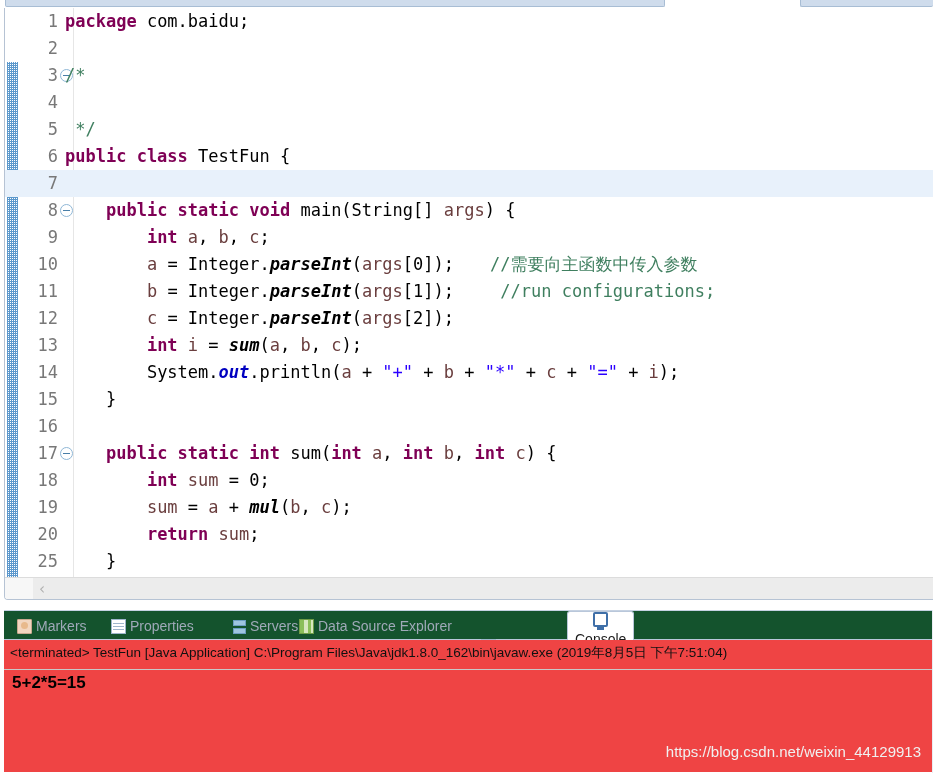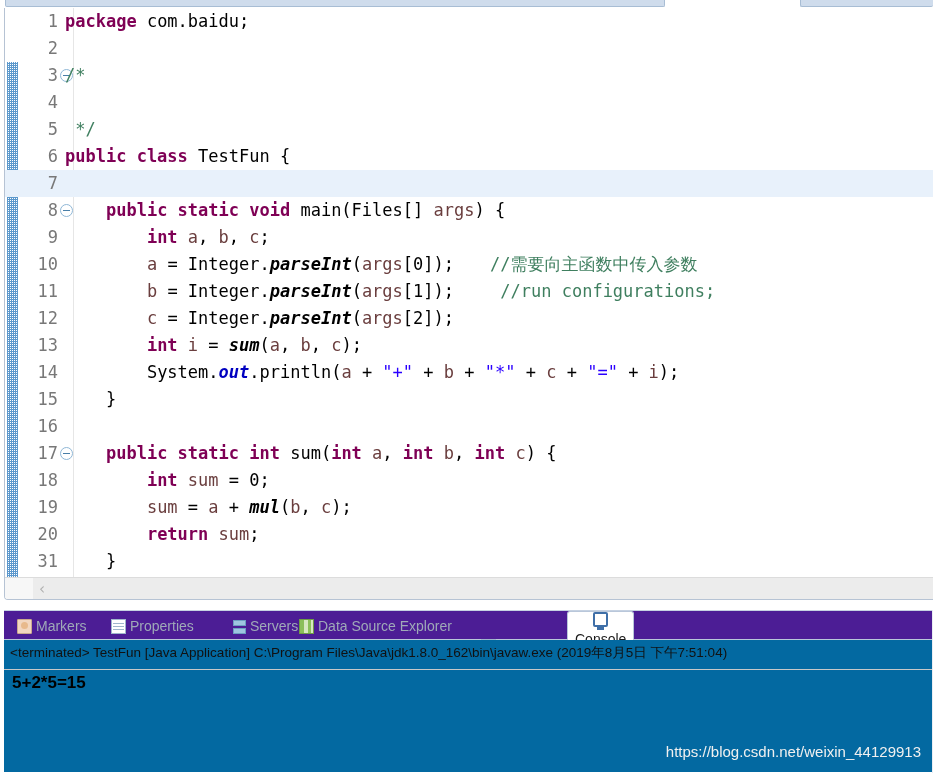--- a/index.html
+++ b/index.html
@@ -98,21 +98,21 @@
     font-family: "DejaVu Sans", sans-serif;
   }
 
   
   .panel {
     position: absolute; left: 4px; top: 610px; width: 929px; height: 163px;
     background: #ffffff;
   }
   .panel-tabs {
     position: relative; height: 30px; width: 100%;
-    background: #4c1d95;
+    background: #14532d;
     border-top: 1px solid #c6d2e2;
     border-bottom: 1px solid #b9c7da;
   }
   .ptab {
     position: absolute; top: 0; height: 30px;
     display: flex; align-items: center; gap: 4px;
     padding: 0 7px;
     font-family: "Liberation Sans", sans-serif; font-size: 14px;
     color: #9fa9b8;
     white-space: nowrap;
@@ -134,21 +134,21 @@
   .ic-props { background: #ffffff; border: 1px solid #9fb6cc; }
   .ic-props:after { content:""; position:absolute; left:1px; top:3px; right:1px; height:1px; background:#9fb6cc; box-shadow: 0 3px 0 #9fb6cc, 0 6px 0 #9fb6cc; }
   .ic-servers:before { content:""; position:absolute; left:2px; top:1px; width:11px; height:4px; background:#9ec5e0; border:1px solid #6d9ec2; }
   .ic-servers:after  { content:""; position:absolute; left:2px; top:9px; width:11px; height:4px; background:#9ec5e0; border:1px solid #6d9ec2; }
   .ic-ds { background: linear-gradient(90deg,#8cbf5a 0 4px,#d8e8c0 4px 8px,#8cbf5a 8px 11px,#d8e8c0 11px 15px); border:1px solid #6f9c47; }
   .ic-snip { background: #ffffff; border: 1px solid #9fb6cc; }
   .ic-snip:after { content:""; position:absolute; left:2px; top:2px; width:8px; height:1px; background:#7fa8c8; box-shadow:0 3px 0 #7fa8c8, 0 6px 0 #7fa8c8, 0 9px 0 #7fa8c8; }
   .ic-console { background: #ffffff; border: 2px solid #3f6fa8; border-radius: 2px; }
   .ic-console:after { content:""; position:absolute; left:2px; bottom:-5px; width:7px; height:3px; background:#3f6fa8; }
 
-  .console-body { position: relative; width: 100%; height: 132px; background: #0369a1; }
+  .console-body { position: relative; width: 100%; height: 132px; background: #ef4444; }
   .console-header {
     position: absolute; left: 6px; top: 4px; right: 4px; height: 22px;
     font-family: "Liberation Sans", sans-serif; font-size: 13.5px; color: #111111;
     white-space: nowrap;
   }
   .console-rule { position: absolute; left: 0; top: 29px; width: 100%; height: 1px; background: #c8c8c8; }
   .console-out {
     position: absolute; left: 8px; top: 33px;
     font-family: "Liberation Sans", sans-serif; font-weight: bold; font-size: 17px; color: #000000;
     white-space: pre;
@@ -177,34 +177,34 @@
       </div>
       <div class="gutter-sep"></div>
       <div class="lines" id="lines">
           <div class="line"><span class="lnum">1</span><span class="ltext"><span class="kw">package</span><span class="plain"> com.baidu;</span></span></div>
           <div class="line"><span class="lnum">2</span><span class="ltext"></span></div>
           <div class="line"><span class="lnum">3</span><span class="foldmark"></span><span class="ltext"><span class="cmtb">/*</span></span></div>
           <div class="line"><span class="lnum">4</span></div>
           <div class="line"><span class="lnum">5</span><span class="ltext"><span class="cmtb"> */</span></span></div>
           <div class="line"><span class="lnum">6</span><span class="ltext"><span class="kw">public class</span><span class="plain"> TestFun {</span></span></div>
           <div class="line hl"><span class="lnum">7</span><span class="ltext"></span></div>
-          <div class="line"><span class="lnum">8</span><span class="foldmark"></span><span class="ltext"><span class="plain">    </span><span class="kw">public static void</span><span class="plain"> main(</span><span class="plain">Files</span><span class="plain">[] </span><span class="var">args</span><span class="plain">) {</span></span></div>
+          <div class="line"><span class="lnum">8</span><span class="foldmark"></span><span class="ltext"><span class="plain">    </span><span class="kw">public static void</span><span class="plain"> main(</span><span class="plain">String</span><span class="plain">[] </span><span class="var">args</span><span class="plain">) {</span></span></div>
           <div class="line"><span class="lnum">9</span><span class="ltext"><span class="plain">        </span><span class="kw">int</span><span class="plain"> </span><span class="var">a</span><span class="plain">, </span><span class="var">b</span><span class="plain">, </span><span class="var">c</span><span class="plain">;</span></span></div>
           <div class="line"><span class="lnum">10</span><span class="ltext"><span class="plain">        </span><span class="var">a</span><span class="plain"> = Integer.</span><span class="mth">parseInt</span><span class="plain">(</span><span class="var">args</span><span class="plain">[</span><span class="num">0</span><span class="plain">]);</span><span class="cmt">//需要向主函数中传入参数</span></span></div>
           <div class="line"><span class="lnum">11</span><span class="ltext"><span class="plain">        </span><span class="var">b</span><span class="plain"> = Integer.</span><span class="mth">parseInt</span><span class="plain">(</span><span class="var">args</span><span class="plain">[</span><span class="num">1</span><span class="plain">]); </span><span class="cmt">//run configurations;</span></span></div>
           <div class="line"><span class="lnum">12</span><span class="ltext"><span class="plain">        </span><span class="var">c</span><span class="plain"> = Integer.</span><span class="mth">parseInt</span><span class="plain">(</span><span class="var">args</span><span class="plain">[</span><span class="num">2</span><span class="plain">]);</span></span></div>
           <div class="line"><span class="lnum">13</span><span class="ltext"><span class="plain">        </span><span class="kw">int</span><span class="plain"> </span><span class="var">i</span><span class="plain"> = </span><span class="mth">sum</span><span class="plain">(</span><span class="var">a</span><span class="plain">, </span><span class="var">b</span><span class="plain">, </span><span class="var">c</span><span class="plain">);</span></span></div>
           <div class="line"><span class="lnum">14</span><span class="ltext"><span class="plain">        </span><span class="plain">System.</span><span class="fld">out</span><span class="plain">.println(</span><span class="var">a</span><span class="plain"> + </span><span class="str">"+"</span><span class="plain"> + </span><span class="var">b</span><span class="plain"> + </span><span class="str">"*"</span><span class="plain"> + </span><span class="var">c</span><span class="plain"> + </span><span class="str">"="</span><span class="plain"> + </span><span class="var">i</span><span class="plain">);</span></span></div>
           <div class="line"><span class="lnum">15</span><span class="ltext"><span class="plain">    }</span></span></div>
           <div class="line"><span class="lnum">16</span><span class="ltext"></span></div>
           <div class="line"><span class="lnum">17</span><span class="foldmark"></span><span class="ltext"><span class="plain">    </span><span class="kw">public static int</span><span class="plain"> sum(</span><span class="kw">int</span><span class="plain"> </span><span class="var">a</span><span class="plain">, </span><span class="kw">int</span><span class="plain"> </span><span class="var">b</span><span class="plain">, </span><span class="kw">int</span><span class="plain"> </span><span class="var">c</span><span class="plain">) {</span></span></div>
           <div class="line"><span class="lnum">18</span><span class="ltext"><span class="plain">        </span><span class="kw">int</span><span class="plain"> </span><span class="var">sum</span><span class="plain"> = </span><span class="num">0</span><span class="plain">;</span></span></div>
           <div class="line"><span class="lnum">19</span><span class="ltext"><span class="plain">        </span><span class="var">sum</span><span class="plain"> = </span><span class="var">a</span><span class="plain"> + </span><span class="mth">mul</span><span class="plain">(</span><span class="var">b</span><span class="plain">, </span><span class="var">c</span><span class="plain">);</span></span></div>
           <div class="line"><span class="lnum">20</span><span class="ltext"><span class="plain">        </span><span class="kw">return</span><span class="plain"> </span><span class="var">sum</span><span class="plain">;</span></span></div>
-          <div class="line"><span class="lnum">31</span><span class="ltext"><span class="plain">    }</span></span></div>
+          <div class="line"><span class="lnum">25</span><span class="ltext"><span class="plain">    }</span></span></div>
           <div class="line"><span class="lnum">22</span><span class="ltext"></span></div>
         </div>
     </div>
     <div class="hscroll">
       <div class="leftcap"></div>
       <div class="track"></div>
       <div class="arrow">‹</div>
     </div>
   </div>
 

